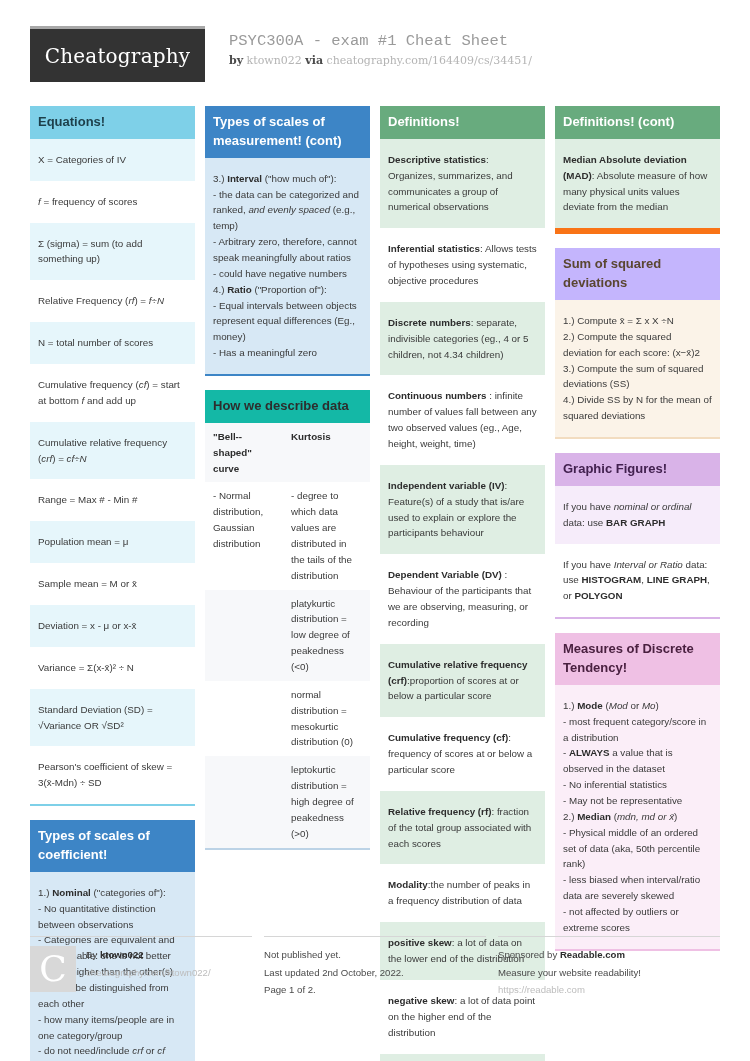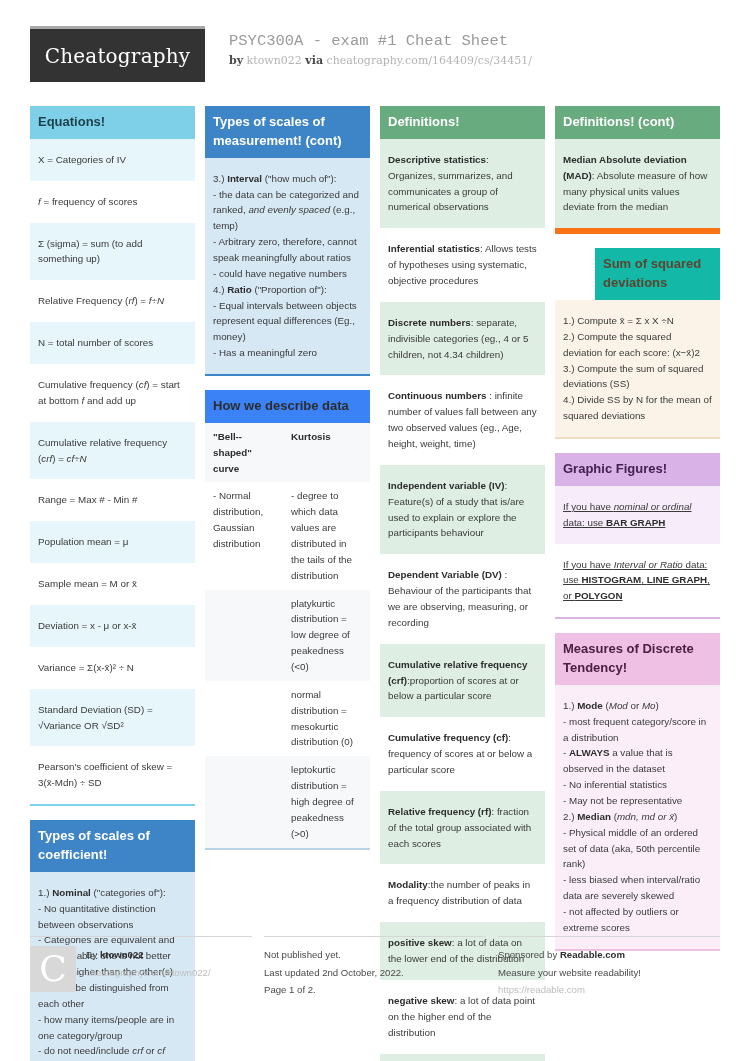--- a/index.html
+++ b/index.html
@@ -53,39 +53,39 @@
   .t-blue .rows .row:nth-child(even) { background:#eaf3fa; }
   .t-blue .rows { border-bottom:2px solid #3d85c6; }
 
   
   .t-green .block-title { background:#68ab7e; color:#ffffff; }
   .t-green .rows .row:nth-child(odd) { background:#dfeee3; }
   .t-green .rows .row:nth-child(even) { background:#ffffff; }
   .t-green .rows { border-bottom:6px solid #f97316; }
 
   
-  .t-tan .block-title { background:#14b8a6; color:#5a4631;margin-left:40px; }
+  .t-tan .block-title { background:#c4b5fd; color:#5a4631; }
   .t-tan .rows .row:nth-child(odd) { background:#fbf3e8; }
   .t-tan .rows .row:nth-child(even) { background:#ffffff; }
   .t-tan .rows { border-bottom:2px solid #f2dcc0; }
 
   
   .t-purple .block-title { background:#d9b3e8; color:#42204f; }
   .t-purple .rows .row:nth-child(odd) { background:#f6ecfa; }
   .t-purple .rows .row:nth-child(even) { background:#ffffff; }
-  .t-purple .rows { border-bottom:2px solid #d9b3e8;text-decoration:underline; }
+  .t-purple .rows { border-bottom:2px solid #d9b3e8; }
 
   
   .t-pink .block-title { background:#efc0e4; color:#4a2040; }
   .t-pink .rows .row:nth-child(odd) { background:#fbeef8; }
   .t-pink .rows .row:nth-child(even) { background:#ffffff; }
   .t-pink .rows { border-bottom:2px solid #efc0e4; }
 
   
-  .t-plain .block-title { background:#3b82f6; color:#2d2d2d; }
+  .t-plain .block-title { background:#14b8a6; color:#2d2d2d; }
   .t-plain .trow { display:flex; font-size:9.8px; line-height:1.62; }
   .t-plain .trow:nth-child(odd) { background:#f7f8fa; }
   .t-plain .trow:nth-child(even) { background:#ffffff; }
   .t-plain .tc { padding:6px 8px; }
   .t-plain .tc.c1 { width:62px; flex:none; }
   .t-plain .tc.c2 { flex:1;margin-left:16px; }
   .t-plain .trow.hdr .tc { font-weight:bold; color:#2d2d2d; }
   .t-plain .tbl { border-bottom:2px solid #bcd3e6; }
 
   

